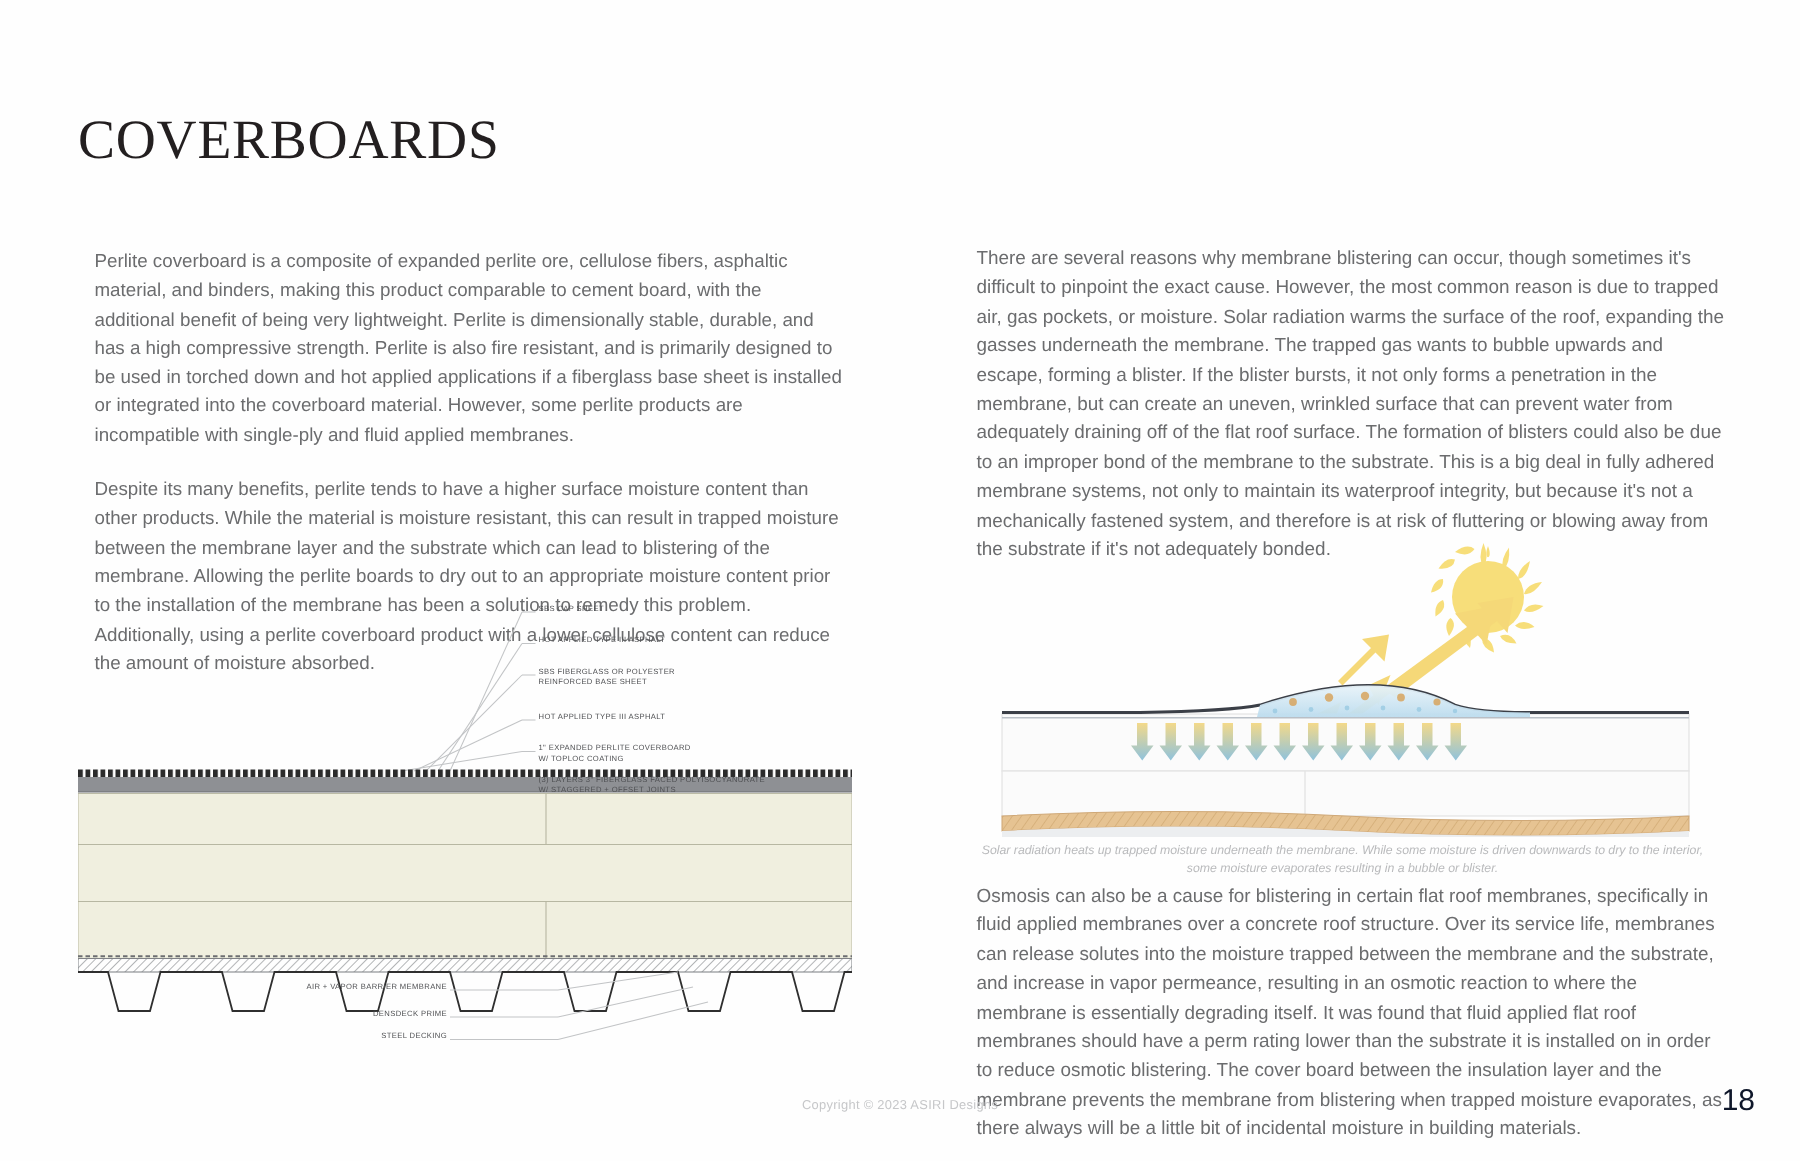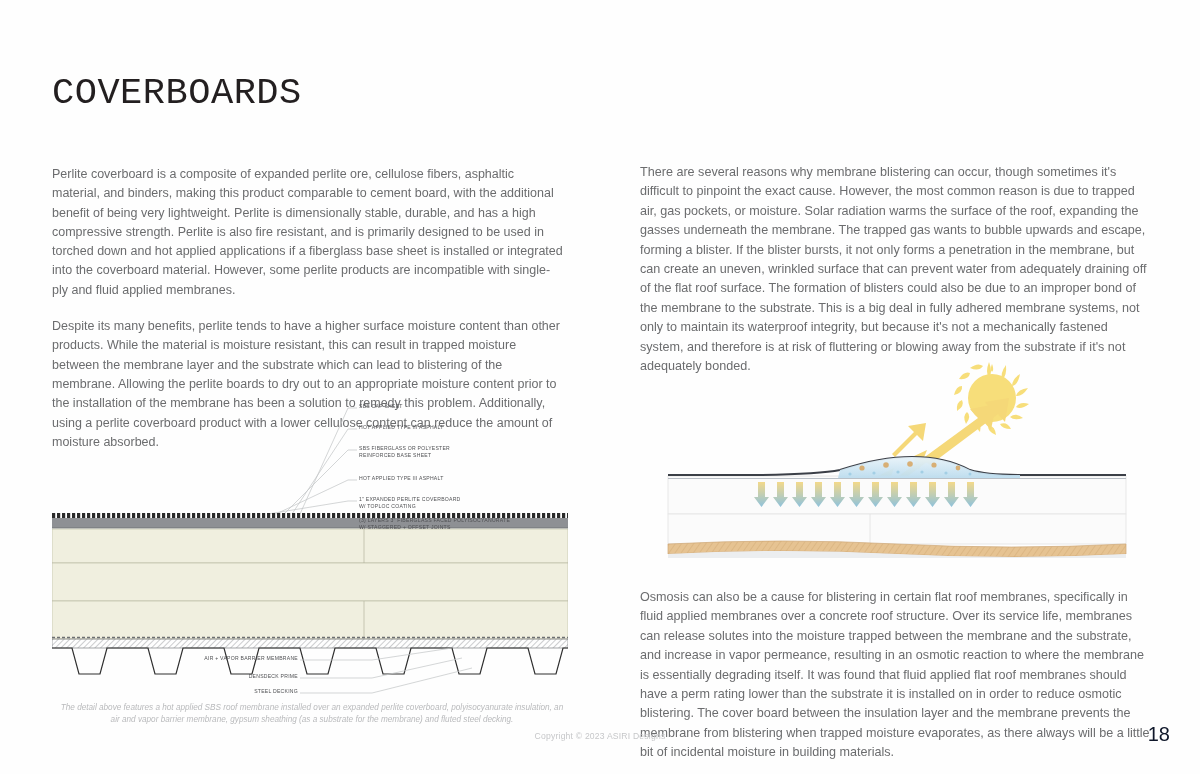--- a/index.html
+++ b/index.html
@@ -23,21 +23,21 @@
 
   
   .page-title {
     position: absolute;
     left: 52px;
     top: 72px;
     font-size: 37px;
     letter-spacing: 0.5px;
     font-weight: 400;
     color: #231f20;
-    font-family: Liberation Mono, monospace;
+    font-family: Liberation Serif, serif;
   }
 
   
   .col-left {
     position: absolute;
     left: 52px;
     top: 165px;
     width: 512px;
   }
   .col-right {
@@ -58,21 +58,21 @@
     font-size: 19px;
     font-weight: normal;
     color: #4e4f51;
     margin: 0 0 14px 0;
     letter-spacing: 0.1px;
   }
   p.body {
     font-size: 12.6px;
     line-height: 19.4px;
     color: #6b6c6e;
-    margin: 0 0 17px 0;
+    margin: 0 0 17px 11px;
     text-align: left;
   }
   .col-left p.body { font-size: 12.5px; line-height: 19.3px; }
 
   
   .detail-wrap {
     position: absolute;
     left: 52px;
     top: 396px;
     width: 516px;
@@ -223,21 +223,20 @@
       </div>
     </div>
 
     <div>
       <div style="position:absolute; left:110px; top:259px; width:136px; text-align:right; font-size:5.1px; letter-spacing:0.25px; color:#4f5053;">AIR + VAPOR BARRIER MEMBRANE</div>
       <div style="position:absolute; left:110px; top:277px; width:136px; text-align:right; font-size:5.1px; letter-spacing:0.25px; color:#4f5053;">DENSDECK PRIME</div>
       <div style="position:absolute; left:110px; top:292px; width:136px; text-align:right; font-size:5.1px; letter-spacing:0.25px; color:#4f5053;">STEEL DECKING</div>
     </div>
   </div>
 
-  <div class="caption caption-left">The detail above features a hot applied SBS roof membrane installed over an expanded perlite coverboard, polyisocyanurate insulation, an air and vapor barrier membrane, gypsum sheathing (as a substrate for the membrane) and fluted steel decking.</div>
 
   <div class="col-right">
     <p class="body">There are several reasons why membrane blistering can occur, though sometimes it's difficult to pinpoint the exact cause. However, the most common reason is due to trapped air, gas pockets, or moisture. Solar radiation warms the surface of the roof, expanding the gasses underneath the membrane. The trapped gas wants to bubble upwards and escape, forming a blister. If the blister bursts, it not only forms a penetration in the membrane, but can create an uneven, wrinkled surface that can prevent water from adequately draining off of the flat roof surface. The formation of blisters could also be due to an improper bond of the membrane to the substrate. This is a big deal in fully adhered membrane systems, not only to maintain its waterproof integrity, but because it's not a mechanically fastened system, and therefore is at risk of fluttering or blowing away from the substrate if it's not adequately bonded.</p>
   </div>
 
   <div class="blister-wrap">
     <svg width="514" height="200" viewBox="0 0 514 200" xmlns="http://www.w3.org/2000/svg">
       <defs>
         <linearGradient id="moistArrow" x1="0" y1="0" x2="0" y2="1">
           <stop offset="0%" stop-color="#f3d98a"></stop>
@@ -339,20 +338,21 @@
           <path d="M251,124 h7 v15 h4 l-7.5,10 l-7.5,-10 h4 Z"></path>
           <path d="M270,124 h7 v15 h4 l-7.5,10 l-7.5,-10 h4 Z"></path>
           <path d="M289,124 h7 v15 h4 l-7.5,10 l-7.5,-10 h4 Z"></path>
           <path d="M308,124 h7 v15 h4 l-7.5,10 l-7.5,-10 h4 Z"></path>
           <path d="M327,124 h7 v15 h4 l-7.5,10 l-7.5,-10 h4 Z"></path>
         </g>
       </g>
     </svg>
   </div>
 
+  <div class="caption caption-right">Solar radiation heats up trapped moisture underneath the membrane. While some moisture is driven downwards to dry to the interior, some moisture evaporates resulting in a bubble or blister.</div>
 
   <div style="position:absolute; left:640px; top:588px; width:514px;">
     <p class="body">Osmosis can also be a cause for blistering in certain flat roof membranes, specifically in fluid applied membranes over a concrete roof structure. Over its service life, membranes can release solutes into the moisture trapped between the membrane and the substrate, and increase in vapor permeance, resulting in an osmotic reaction to where the membrane is essentially degrading itself. It was found that fluid applied flat roof membranes should have a perm rating lower than the substrate it is installed on in order to reduce osmotic blistering. The cover board between the insulation layer and the membrane prevents the membrane from blistering when trapped moisture evaporates, as there always will be a little bit of incidental moisture in building materials.</p>
   </div>
 
   <div class="footer-copy">Copyright © 2023 ASIRI Designs</div>
   <div class="page-number">18</div>
 
 </div>
 

